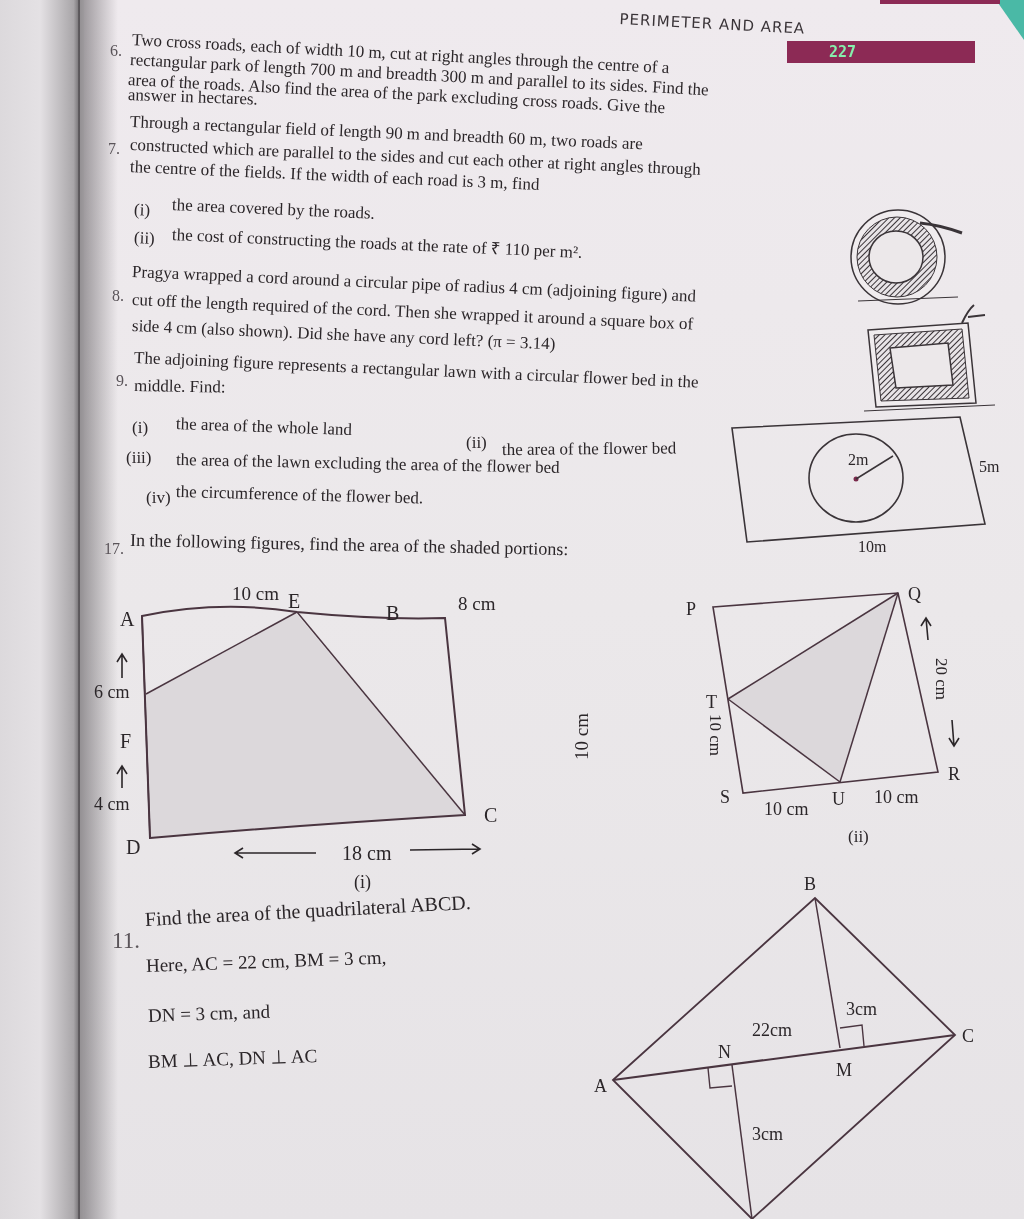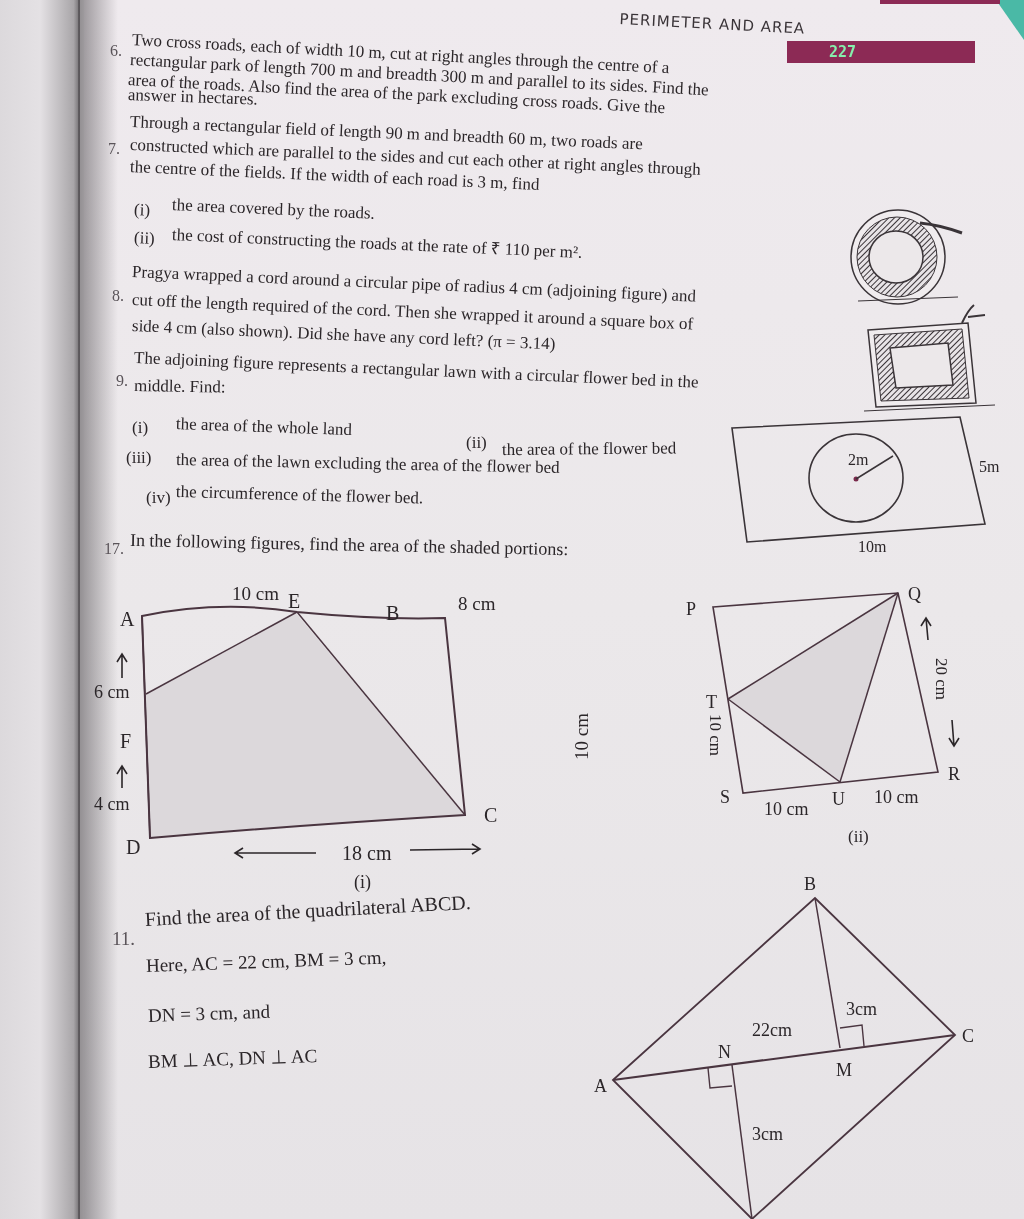--- a/index.html
+++ b/index.html
@@ -96,21 +96,21 @@
   <div class="txt" style="left:138px;top:488px;margin-left:8px;">(iv)</div>
   <div class="txt" style="left:176px;top:482px;transform:rotate(1.5deg);">the circumference of the flower bed.</div>
 </div>
 
 <div>
   <div class="qnum" style="left:104px;top:540px;">17.</div>
   <div class="txt" style="left:130px;top:530px;transform:rotate(1.2deg);font-size:18px;">In the following figures, find the area of the shaded portions:</div>
 </div>
 
 <div>
-  <div class="qnum" style="left:112px;top:928px;font-size:19px;">11.</div>
+  <div class="qnum" style="left:112px;top:928px;font-size:23px;">11.</div>
   <div class="txt" style="left:145px;top:908px;transform:rotate(-3deg);font-size:20px;">Find the area of the quadrilateral ABCD.</div>
   <div class="txt" style="left:146px;top:955px;transform:rotate(-2deg);font-size:19px;">Here, AC = 22 cm, BM = 3 cm,</div>
   <div class="txt" style="left:148px;top:1005px;transform:rotate(-2deg);font-size:19px;">DN = 3 cm, and</div>
   <div class="txt" style="left:148px;top:1050px;transform:rotate(-2deg);font-size:19px;">BM ⊥ AC, DN ⊥ AC</div>
 </div>
 
 <svg style="left:850px;top:205px;" width="170" height="210" viewBox="0 0 170 210">
   <defs>
     <pattern id="hatch" width="4" height="4" patternUnits="userSpaceOnUse" patternTransform="rotate(45)">
       <rect width="4" height="4" fill="#e8e4e7"></rect>

